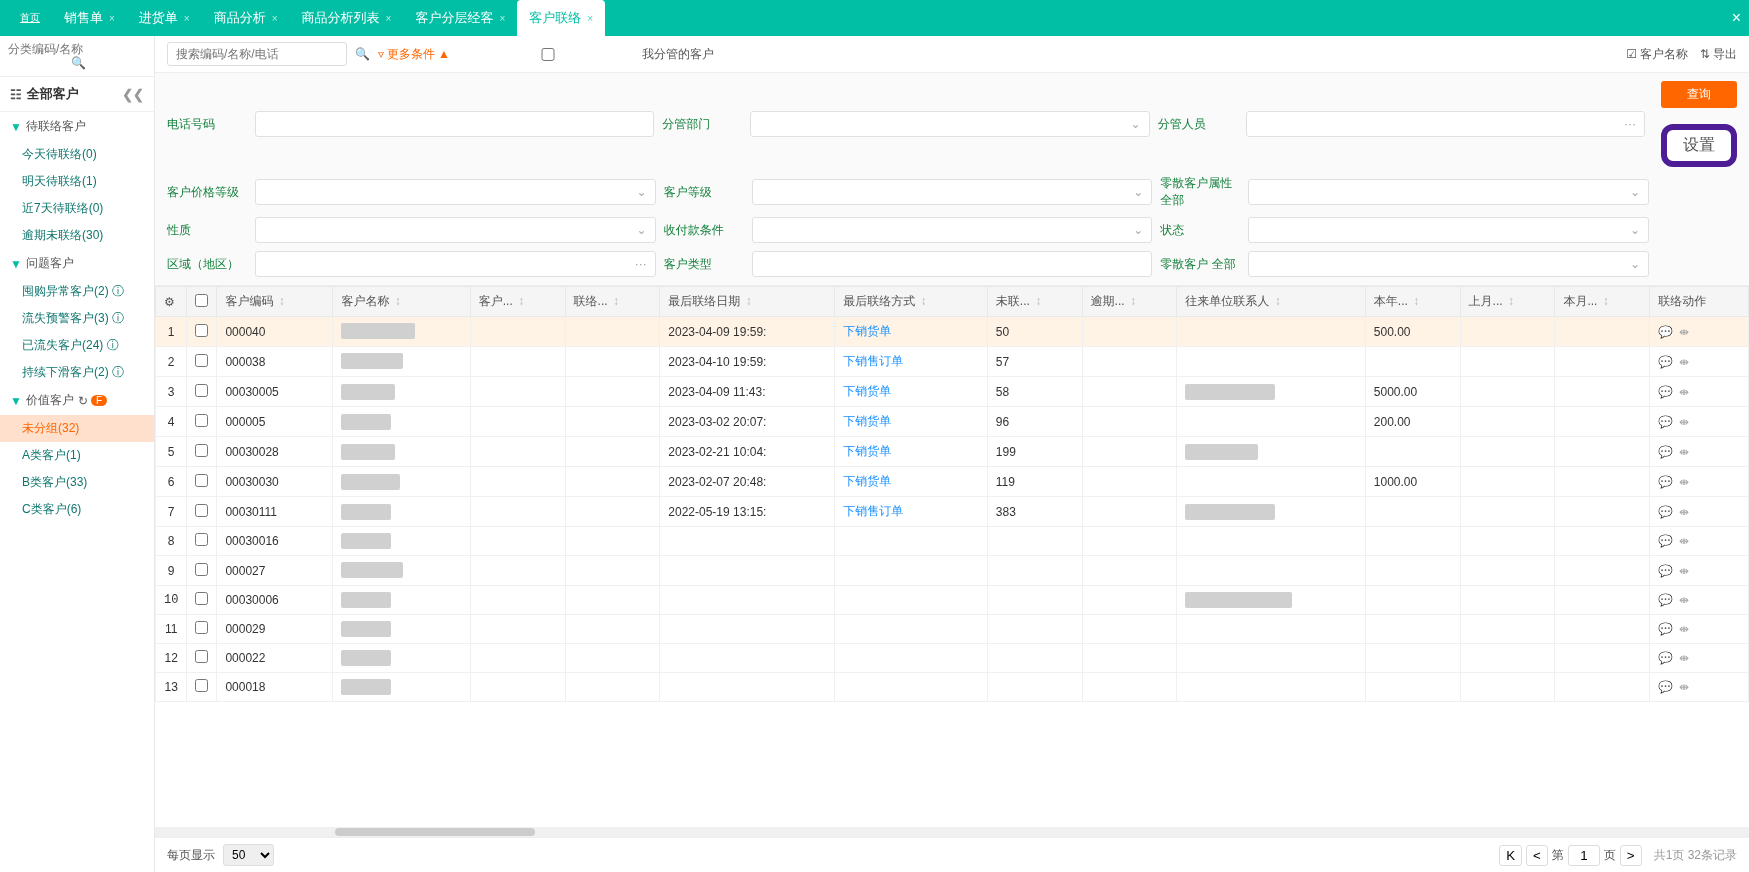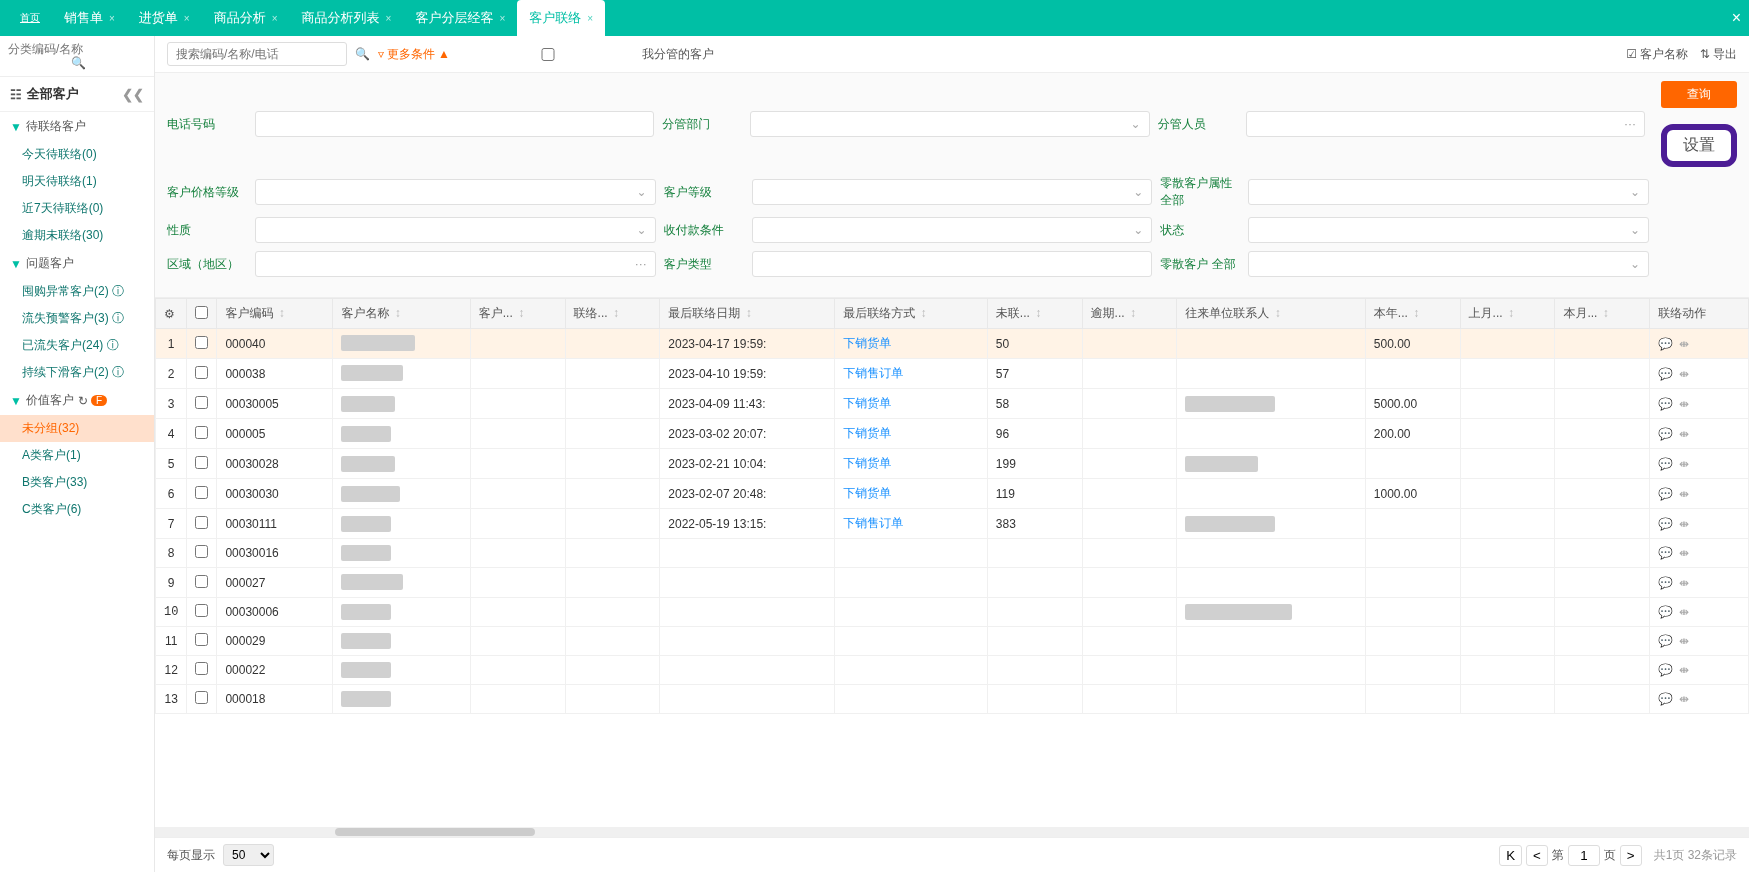--- a/index.html
+++ b/index.html
@@ -181,21 +181,21 @@
       background: #fafafa;
       border-bottom: 1px solid #eee;
       padding: 8px 12px;
     }
     .filter-row {
       display: flex;
       align-items: center;
       gap: 8px;
       margin-bottom: 8px;
     }
-    .filter-row:last-child { margin-bottom: 12px; }
+    .filter-row:last-child { margin-bottom: 0; }
     .filter-label {
       width: 80px;
       text-align: left;
       color: #15803d;
       font-size: 12px;
       flex-shrink: 0;
     }
     .filter-field {
       flex: 1;
       border: 1px solid #e0e0e0;
@@ -525,21 +525,21 @@
           </tr>
         </thead>
         <tbody id="table-body">
         <tr class="selected">
       <td style="text-align:center;">1</td>
       <td style="text-align:center;"><input type="checkbox" style=""></td>
       <td>000040</td>
       <td><span class="blurred" style="background:#d0d0d0;border-radius:2px;color:transparent;padding:1px 20px;">**亲仿</span></td>
       <td></td>
       <td></td>
-      <td>2023-04-17 19:59:</td>
+      <td>2023-04-09 19:59:</td>
       <td><a class="link-text">下销货单</a></td>
       <td>50</td>
       <td></td>
       <td></td>
       <td>500.00</td>
       <td></td>
       <td></td>
       <td>
         <div class="action-icons">
           <span title="联络">💬</span>

